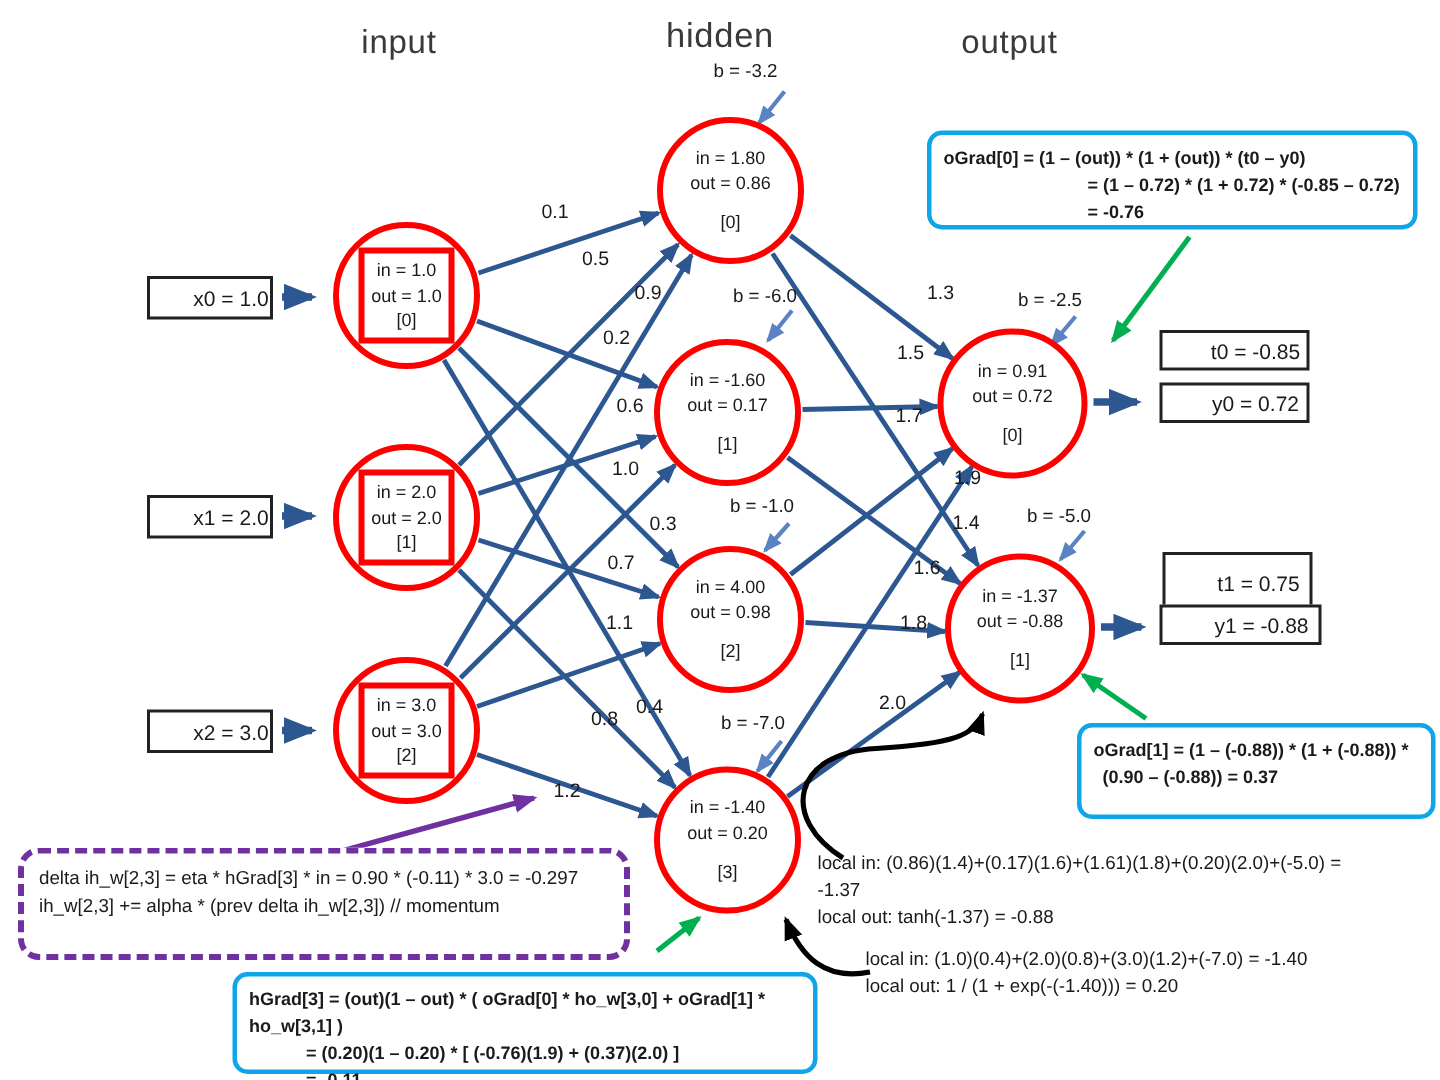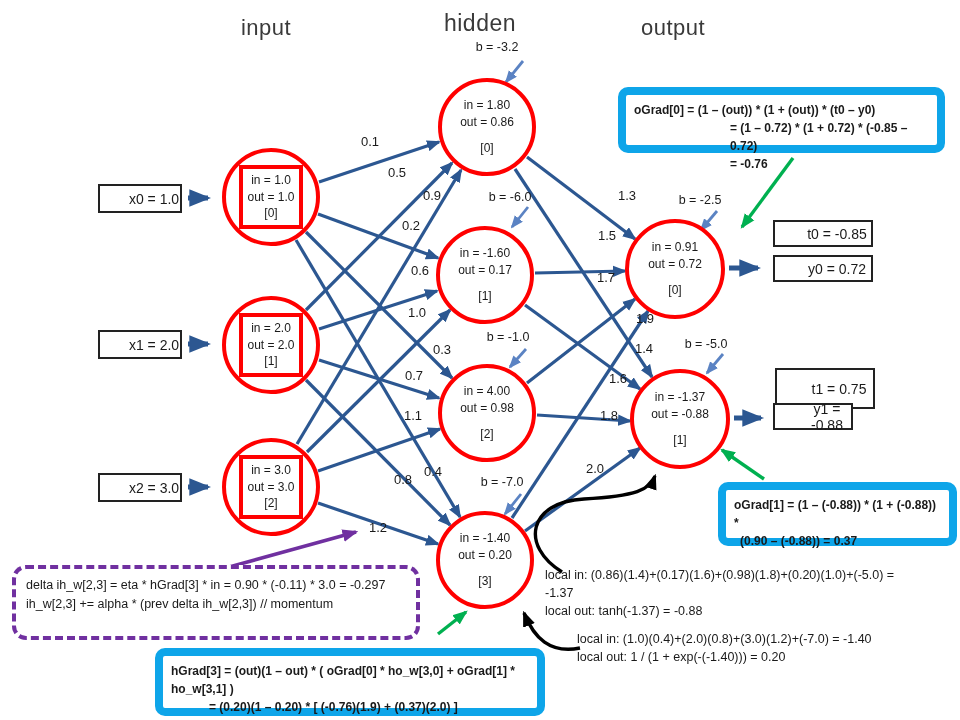--- a/index.html
+++ b/index.html
@@ -10,21 +10,21 @@
   .vbox{position:absolute;border:2px solid #222;background:#fff;text-align:center;font-size:14px;
         display:flex;align-items:center;justify-content:center;box-sizing:border-box;padding-left:28px;}
   .node{position:absolute;border:4px solid #ff0000;border-radius:50%;background:#fff;
         box-sizing:border-box;display:flex;align-items:center;justify-content:center;}
   .node .sq{position:absolute;left:13px;top:13px;width:64px;height:64px;border:4px solid #ff0000;box-sizing:border-box;}
   .ntext{position:relative;text-align:center;font-size:12px;line-height:1.4;}
   .idx{margin-top:0px;}
   .idx.gap{margin-top:9px;}
   .wlabel{position:absolute;transform:translate(-50%,-50%);font-size:13px;}
   .blabel{position:absolute;transform:translate(-50%,-50%);font-size:12.5px;}
-  .gbox{position:absolute;border:8px solid #0ea5e9;border-radius:10px;background:#fff;
+  .gbox{position:absolute;border:3px solid #0ea5e9;border-radius:10px;background:#fff;
         padding:6px 8px;font-size:12px;font-weight:bold;line-height:1.5;box-sizing:border-box;}
   .ind62{margin-left:96px;} .ind57{margin-left:38px;} .ind6{margin-left:6px;}
   .pbox{position:absolute;border:4px dashed #7030A0;border-radius:14px;background:#fff;
         padding:7px 10px;font-size:12.5px;line-height:1.55;box-sizing:border-box;}
   .loc{position:absolute;font-size:12.5px;line-height:1.45;}
 </style>
 </head>
 <body>
 
 <div class="stage">
@@ -107,21 +107,21 @@
   <div class="hdr" style="left:480px;top:10px;font-size:23px">hidden</div>
   <div class="hdr" style="left:673px;top:15px">output</div>
 
   <div class="vbox" style="left:98px;top:184px;width:84px;height:29px">x0 = 1.0</div>
   <div class="vbox" style="left:98px;top:330px;width:84px;height:29px">x1 = 2.0</div>
   <div class="vbox" style="left:98px;top:473px;width:84px;height:29px">x2 = 3.0</div>
 
   <div class="vbox" style="left:773px;top:220px;width:100px;height:27px">t0 = -0.85</div>
   <div class="vbox" style="left:773px;top:255px;width:100px;height:27px">y0 = 0.72</div>
   <div class="vbox" style="left:775px;top:368px;width:100px;height:41px">t1 = 0.75</div>
-  <div class="vbox" style="left:773px;top:403px;width:80px;height:27px">y1 = -0.88</div>
+  <div class="vbox" style="left:773px;top:403px;width:108px;height:27px">y1 = -0.88</div>
 
   <div class="node" style="left:222px;top:148px;width:98px;height:98px">
     <div class="sq"></div>
     <div class="ntext">
       <div>in = 1.0</div>
       <div>out = 1.0</div>
       <div class="idx">[0]</div>
     </div>
   </div>
   <div class="node" style="left:222px;top:296px;width:98px;height:98px">
@@ -230,21 +230,21 @@
     <div class="ind57">= (0.20)(1 – 0.20) * [  (-0.76)(1.9)  + (0.37)(2.0)  ]</div>
     <div class="ind57">=  -0.11</div>
   </div>
 
   <div class="pbox" style="left:12px;top:565px;width:408px;height:75px">
     <div>delta ih_w[2,3] = eta * hGrad[3] * in = 0.90 * (-0.11) * 3.0 = -0.297</div>
     <div>ih_w[2,3] += alpha * (prev delta ih_w[2,3])  // momentum</div>
   </div>
 
   <div class="loc" style="left:545px;top:566px;width:375px">
-    <div>local in: (0.86)(1.4)+(0.17)(1.6)+(0.98)(1.8)+(0.20)(1.0)+(-5.0) = -1.37</div>
+    <div>local in: (0.86)(1.4)+(0.17)(1.6)+(1.61)(1.8)+(0.20)(2.0)+(-5.0) = -1.37</div>
     <div>local out: tanh(-1.37) = -0.88</div>
   </div>
   <div class="loc" style="left:577px;top:630px;width:310px">
     <div>local in: (1.0)(0.4)+(2.0)(0.8)+(3.0)(1.2)+(-7.0) = -1.40</div>
     <div>local out: 1 / (1 + exp(-(-1.40))) = 0.20</div>
   </div>
 
 </div>
 
 </body></html>

